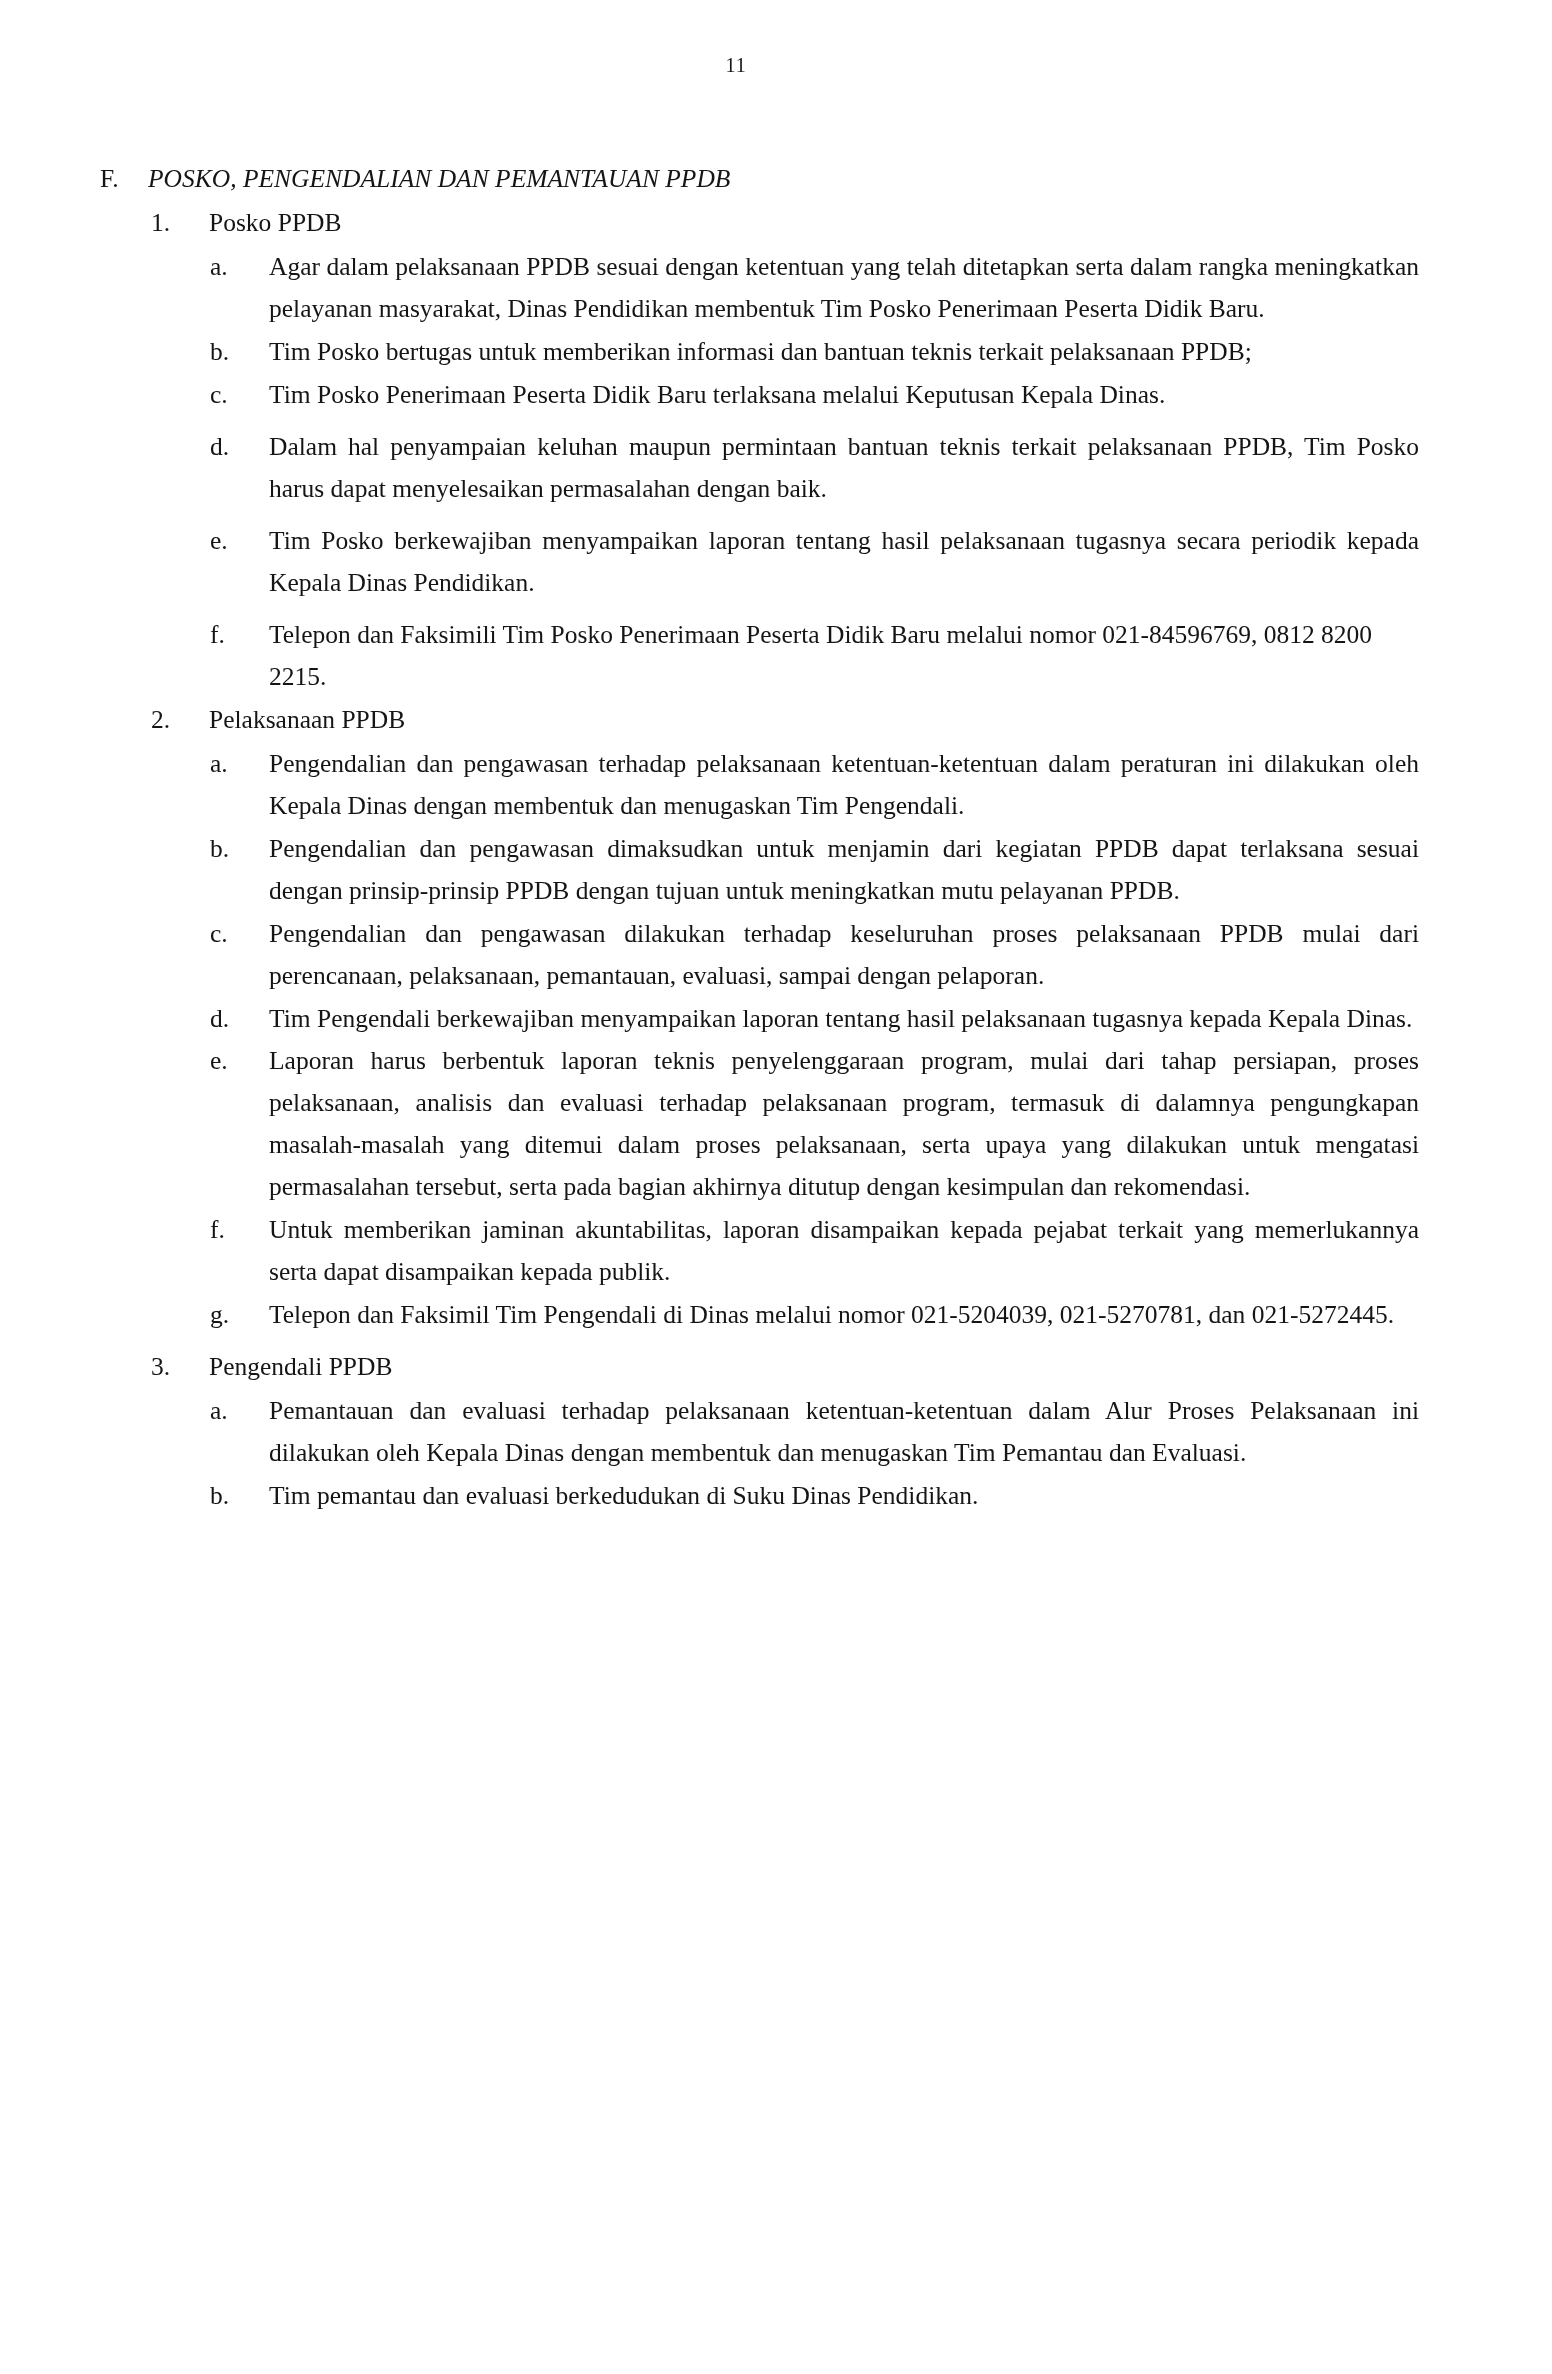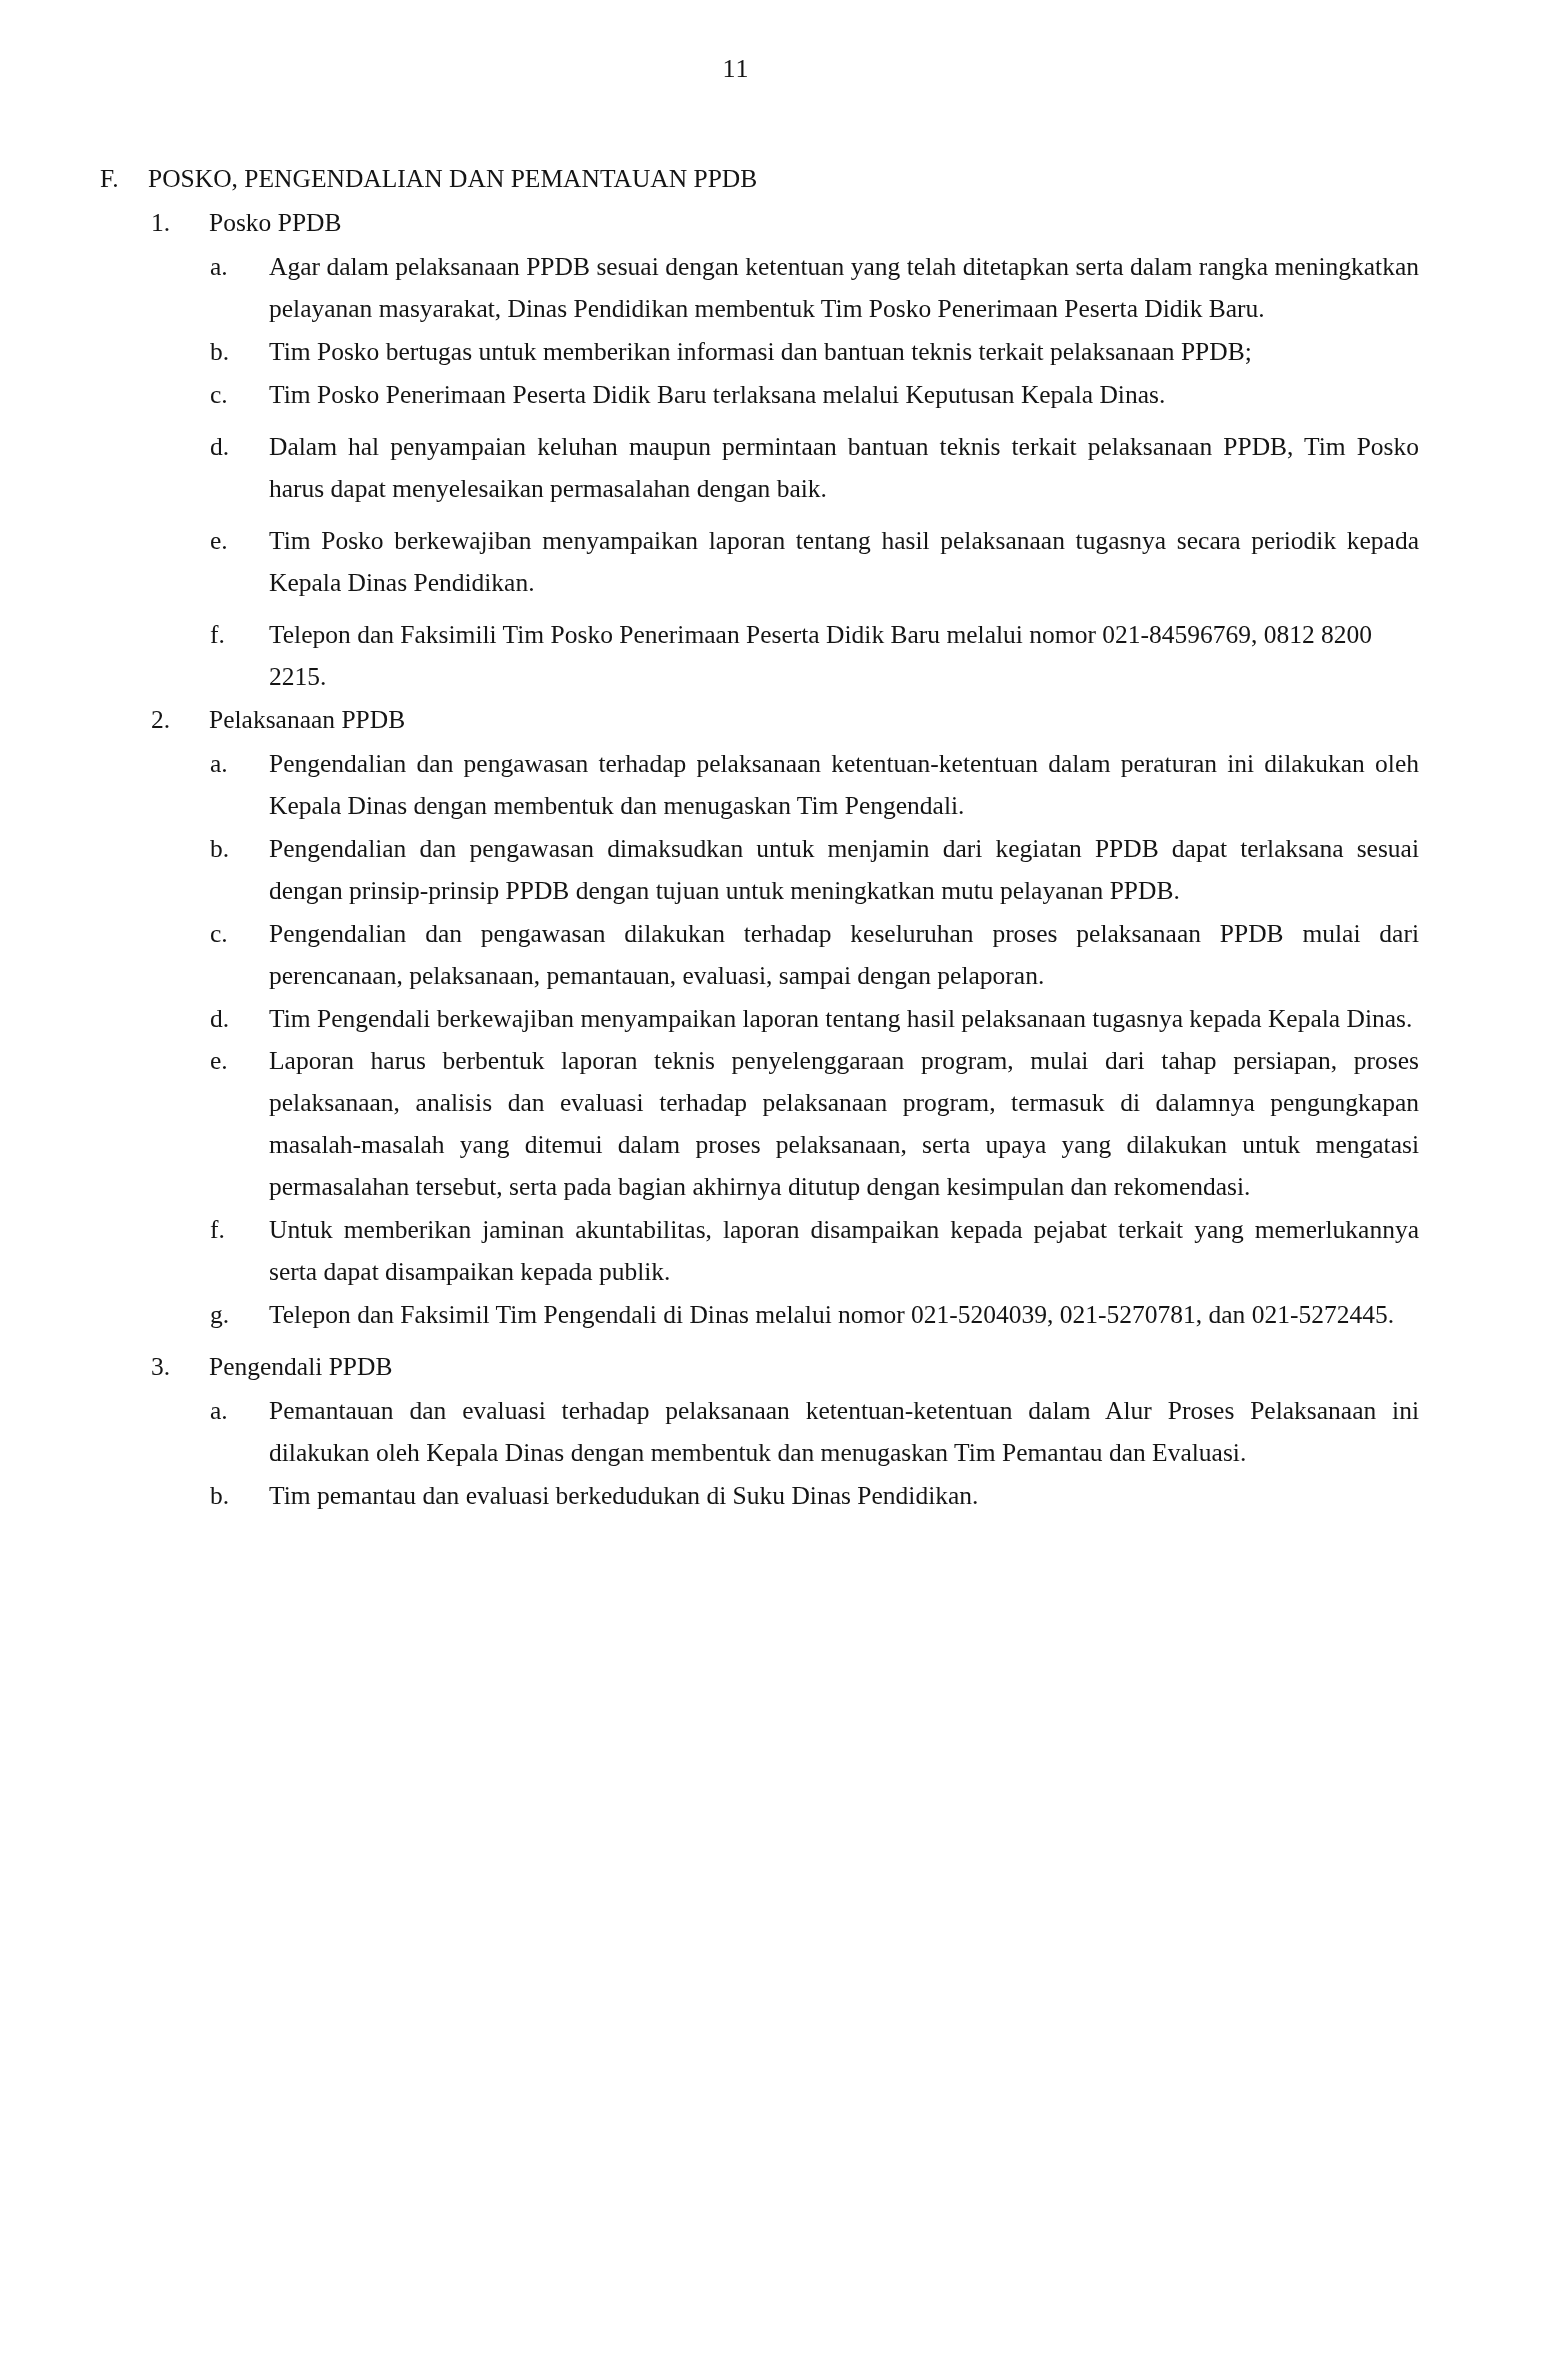--- a/index.html
+++ b/index.html
@@ -18,21 +18,21 @@
     background: #ffffff;
     overflow: hidden;
     box-sizing: border-box;
   }
   .page-number {
     position: absolute;
     top: 54px;
     left: 0;
     width: 1472px;
     text-align: center;
-    font-size: 26px;
+    font-size: 20px;
     letter-spacing: 0.9px;
   }
   .content {
     position: absolute;
     top: 158px;
     left: 0;
     width: 1553px;
   }
 
   
@@ -55,21 +55,21 @@
     hyphens: none;
   }
   .body-text.nojust { text-align: left; }
 
   
   .lvl-a {
     margin-left: 100px;
     margin-bottom: 1.9px;
   }
   .lvl-a > .marker { width: 48px; }
-  .lvl-a > .body-text { max-width: 1261px; }
+  .lvl-a > .body-text { max-width: 1261px; font-style: italic; }
 
   
   .lvl-1 {
     margin-left: 151px;
     margin-bottom: 1.9px;
   }
   .lvl-1 > .marker { width: 58px; }
 
   
   .lvl-2 {

